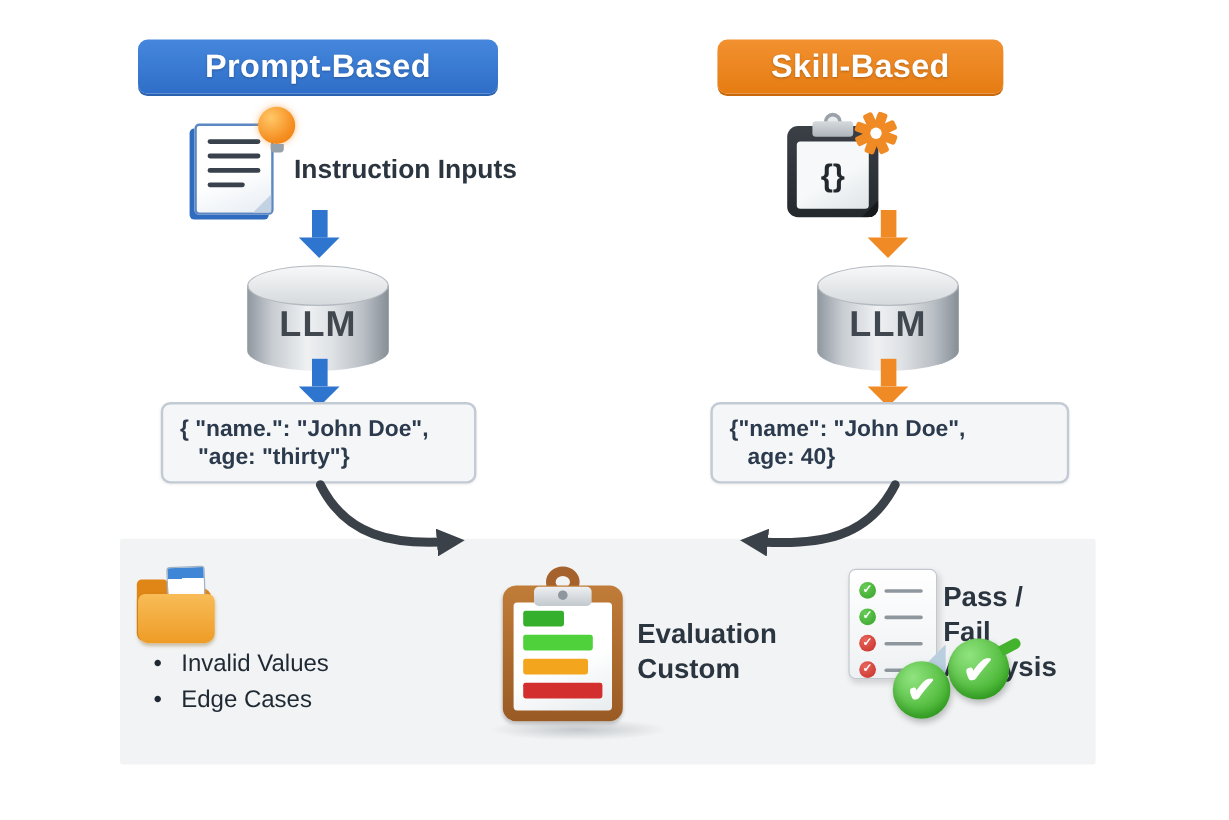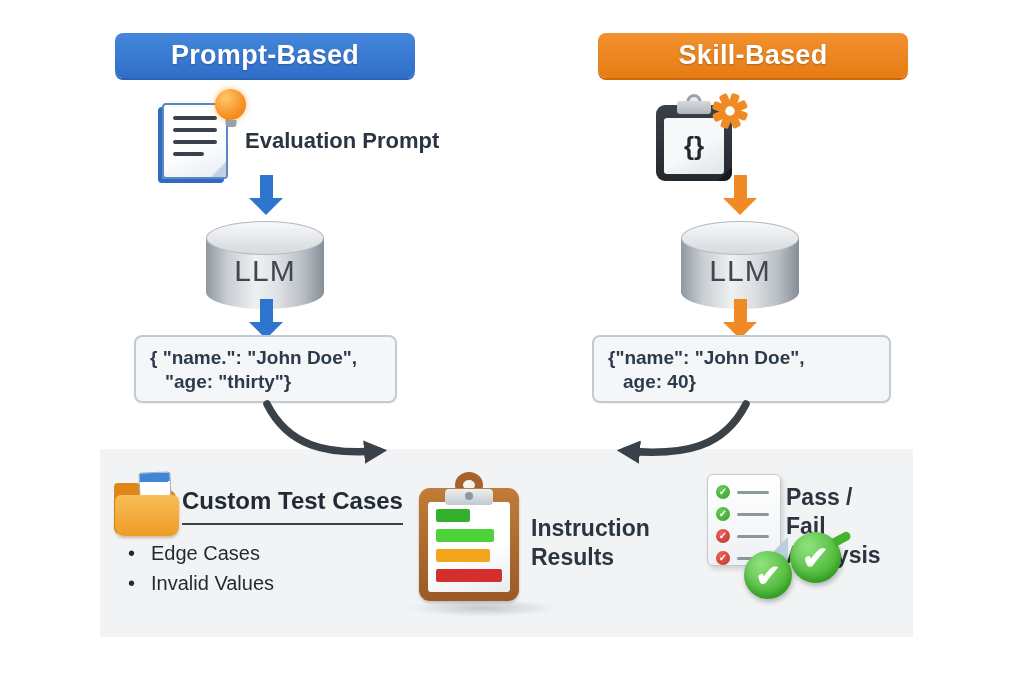--- a/index.html
+++ b/index.html
@@ -11,21 +11,21 @@
 
   
   .banner {
     position:absolute; height:45px; border-radius:8px;
     display:flex; align-items:center; justify-content:center;
     color:#fff; font-weight:bold; font-size:27px; letter-spacing:.3px;
     text-shadow:0 1px 2px rgba(0,0,0,.25);
   }
   .banner-prompt { left:115px; top:33px; width:300px;
     background:linear-gradient(#4687dd,#2e6ec8); box-shadow:0 2px 0 #2a62b2; }
-  .banner-skill { left:598px; top:33px; width:310px;
+  .banner-skill { left:598px; top:33px; width:238px;
     background:linear-gradient(#f29130,#e67c12); box-shadow:0 2px 0 #c9690c; }
 
   
   .doc-icon { left:158px; top:101px; width:72px; height:78px; }
   .doc-page { position:absolute; left:4px; top:2px; width:62px; height:72px;
     background:linear-gradient(160deg,#ffffff 55%,#e7edf3);
     border:2px solid #5b87c2; border-radius:4px;
     box-shadow:-4px 4px 0 #2f6cc0; }
   .doc-line { height:4px; background:#39424c; border-radius:2px; margin:8px 9px 0 9px; }
   .doc-line:first-child { margin-top:11px; }
@@ -78,21 +78,21 @@
 
   
   .cylinder { position:absolute; width:118px; height:88px; }
   .cyl-body { position:absolute; top:17px; left:0; width:118px; height:71px;
     background:linear-gradient(90deg,#8f979f 0%,#c8cdd2 18%,#eef0f2 42%,#dfe2e5 60%,#b9bfc5 82%,#868e96 100%);
     border-radius:0 0 59px 59px / 0 0 17px 17px; }
   .cyl-top { position:absolute; top:0; left:0; width:118px; height:34px;
     border-radius:50%; background:linear-gradient(180deg,#f7f8f9,#d6dadd);
     border:1px solid #b3b9bf; box-sizing:border-box; }
   .cyl-label { position:absolute; top:33px; left:0; width:118px; text-align:center;
-    font-size:30px; font-weight:normal; color:#40474e; letter-spacing:1px; }
+    font-size:30px; font-weight:bold; color:#40474e; letter-spacing:1px; }
 
   
   .json-box { position:absolute; box-sizing:border-box; height:68px;
     background:#f5f6f7; border:2px solid #c2cad4; border-radius:8px;
     padding:9px 14px 0 14px; font-weight:bold; font-size:19px; color:#2c3a4e;
     line-height:24px; box-shadow:0 1px 2px rgba(0,0,0,.06); }
   .json-left { left:134px; top:335px; width:263px; }
   .json-right { left:592px; top:335px; width:299px; }
   .json-box .ln2 { padding-left:15px; }
 
@@ -195,21 +195,21 @@
   <div class="abs doc-icon">
     <div class="doc-page">
       <div class="doc-line"></div>
       <div class="doc-line"></div>
       <div class="doc-line"></div>
       <div class="doc-line short"></div>
       <div class="doc-fold"></div>
     </div>
     <div class="bulb"></div>
   </div>
-  <div class="flow-label lbl-instruction">Evaluation Prompt</div>
+  <div class="flow-label lbl-instruction">Instruction Inputs</div>
 
   <div class="abs code-clip">
     <div class="cc-ring"></div>
     <div class="cc-board"></div>
     <div class="cc-page">
       <span>{}</span>
     </div>
     <div class="cc-clip"></div>
     <div class="cc-fold"></div>
     <svg class="gear-svg" viewBox="0 0 36 36">
@@ -273,39 +273,38 @@
     <path d="M 267 404 C 288 446, 326 455, 378 451" stroke="#3a4148" stroke-width="7.5" fill="none" stroke-linecap="round" marker-end="url(#ah)"></path>
     <path d="M 746 404 C 724 447, 686 456, 626 451" stroke="#3a4148" stroke-width="7.5" fill="none" stroke-linecap="round" marker-end="url(#ah)"></path>
   </svg>
 
 
   <div class="abs folder">
     <div class="folder-back"></div>
     <div class="folder-paper"></div>
     <div class="folder-front"></div>
   </div>
-  <div class="tc-title">Custom Test Cases</div>
   <ul class="tc-list">
+    <li>Invalid Values</li>
     <li>Edge Cases</li>
-    <li>Invalid Values</li>
   </ul>
 
   <div class="abs clipboard">
     <div class="cb-ring"></div>
     <div class="cb-board"></div>
     <div class="cb-page">
       <div class="cb-bar b1"></div>
       <div class="cb-bar b2"></div>
       <div class="cb-bar b3"></div>
       <div class="cb-bar b4"></div>
     </div>
     <div class="cb-clip"></div>
     <div class="cb-shadow"></div>
   </div>
-  <div class="lbl-results">Instruction Results</div>
+  <div class="lbl-results">Evaluation Custom</div>
 
   <div class="abs checklist">
     <div class="cl-row">
       <div class="cl-dot pass"></div>
       <div class="cl-line"></div>
     </div>
     <div class="cl-row">
       <div class="cl-dot pass"></div>
       <div class="cl-line"></div>
     </div>

